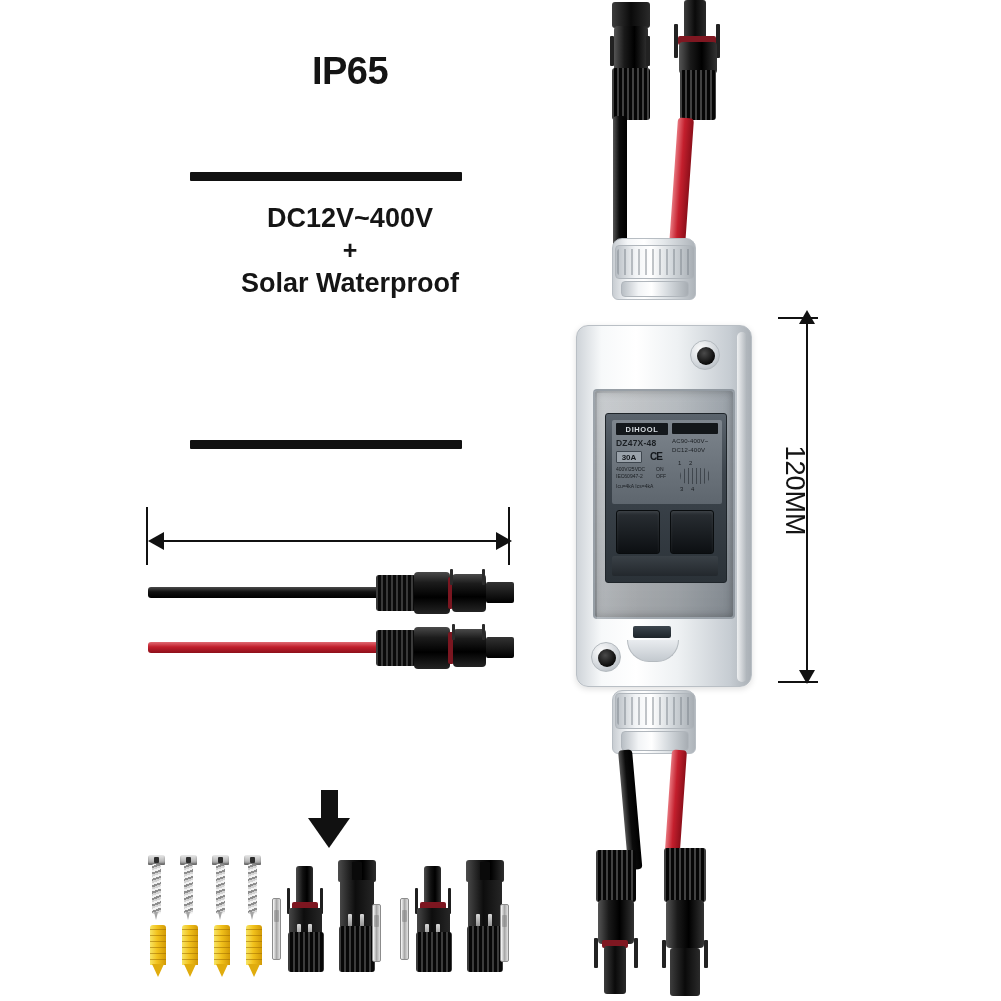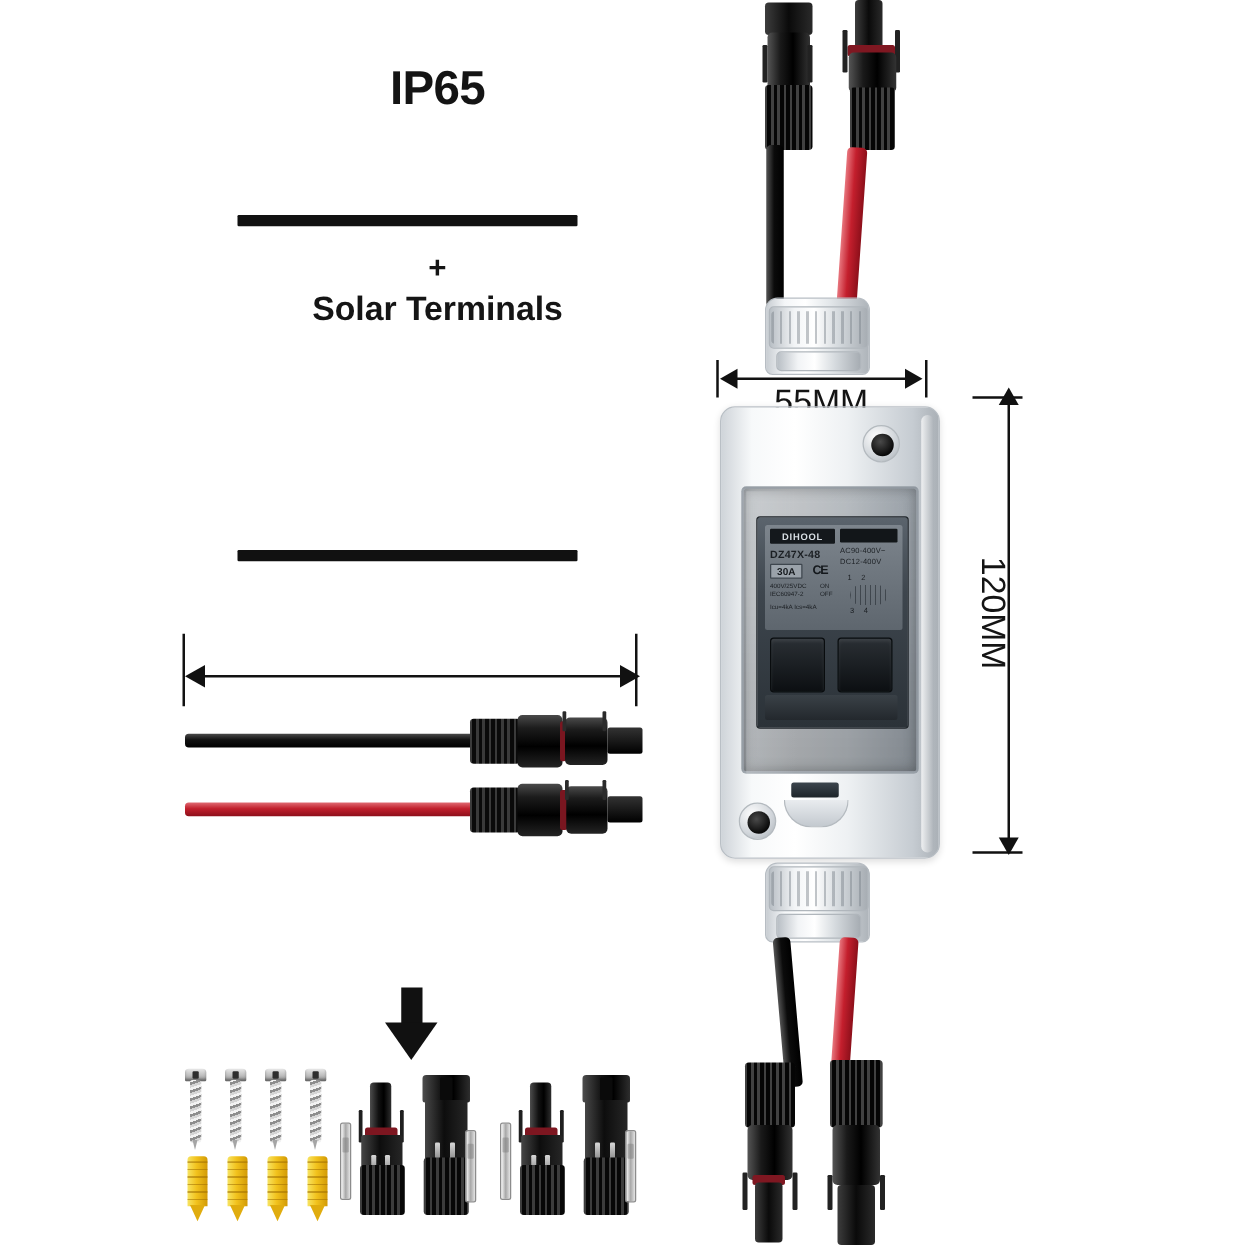--- a/index.html
+++ b/index.html
@@ -333,22 +333,23 @@
 
 <div id="stage">
 
   <div class="headline">
     <span>IP65</span>
   </div>
 
   <div class="rule rule-top"></div>
 
   <div class="specs">
+    <div>DC12V~400V</div>
     <div class="plus">+</div>
-    <div>Solar Terminals</div>
+    <div>Solar Waterproof</div>
   </div>
 
   <div class="rule rule-bot"></div>
 
   <div class="dim260-wrap">
     <div class="tick tick-l"></div>
     <div class="tick tick-r"></div>
     <div class="dimline"></div>
     <div class="arrowL"></div>
     <div class="arrowR"></div>
@@ -498,28 +499,20 @@
       <div class="tc-grip" style="left:10px; top:70px; width:36px; height:50px;"></div>
     </div>
     <div class="lead r" style="position:absolute; left:118px; top:118px; width:16px; height:128px; transform:rotate(4deg); transform-origin:top center;"></div>
 
     <div class="gland" style="left:52px; top:238px; width:84px; height:62px;">
       <div class="nut" style="left:2px; top:6px; width:80px; height:34px;"></div>
       <div class="flutes" style="left:4px; top:10px; width:76px; height:26px;"></div>
       <div class="nut" style="left:8px; top:42px; width:68px; height:16px;"></div>
     </div>
 
-    <div class="d55">
-      <div class="tkL"></div>
-      <div class="tkR"></div>
-      <div class="ln"></div>
-      <div class="aL"></div>
-      <div class="aR"></div>
-      <div class="lbl">55MM</div>
-    </div>
 
     <div class="enclosure">
       <div class="enc-edge"></div>
       <div class="boss tl"></div>
       <div class="boss bl"></div>
 
       <div class="window">
         <div class="win-sheen"></div>
 
         <div class="breaker">

